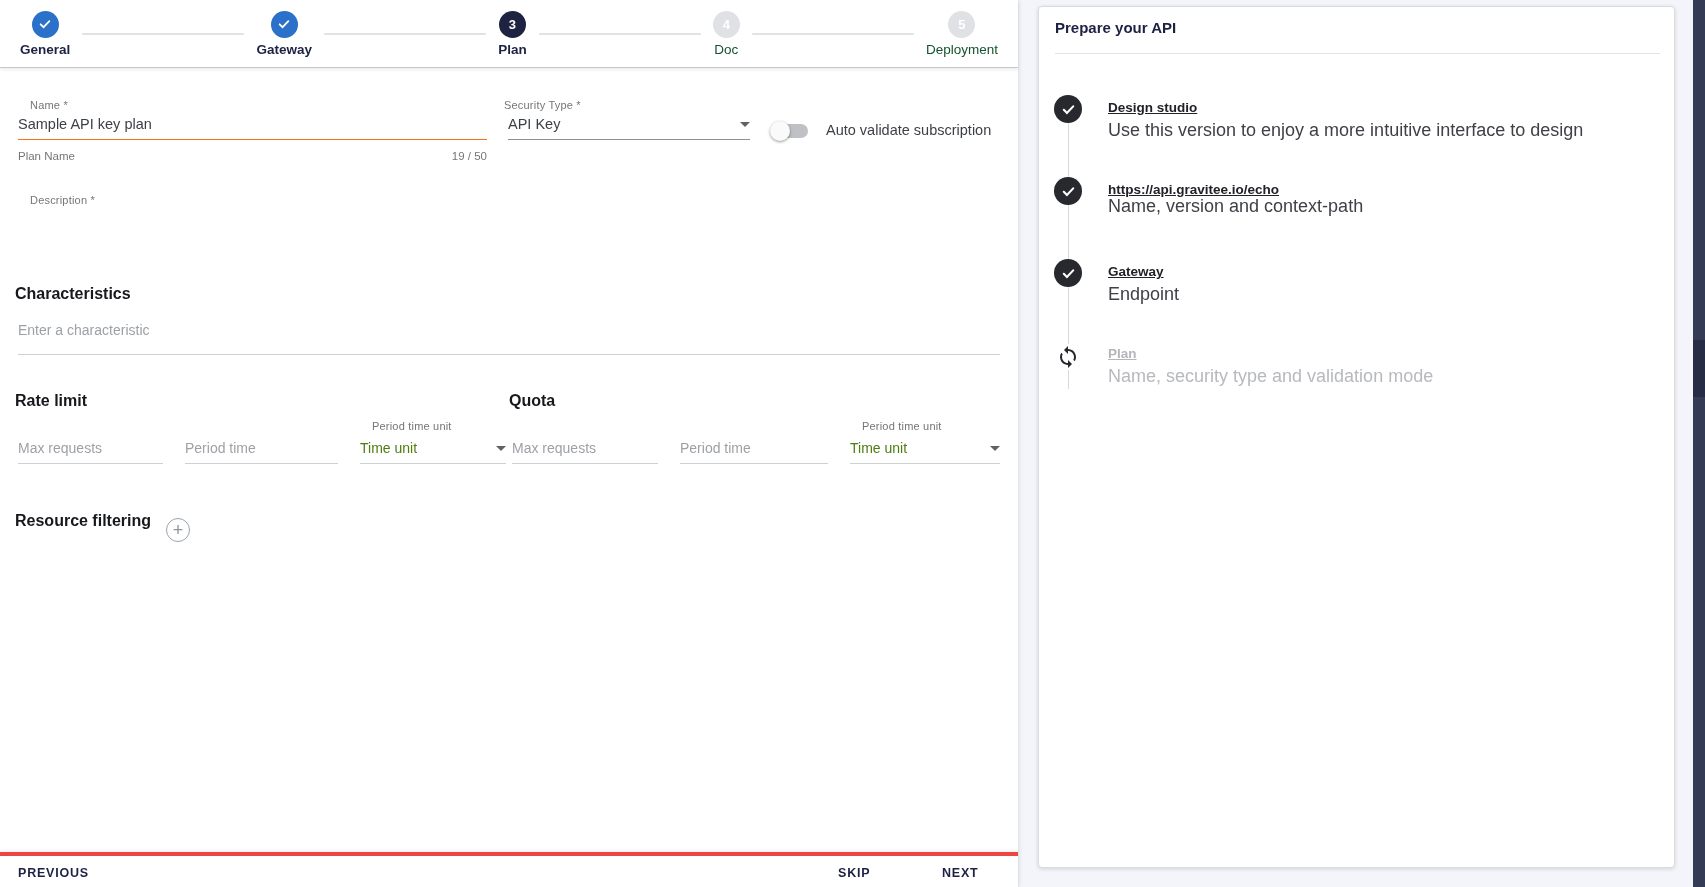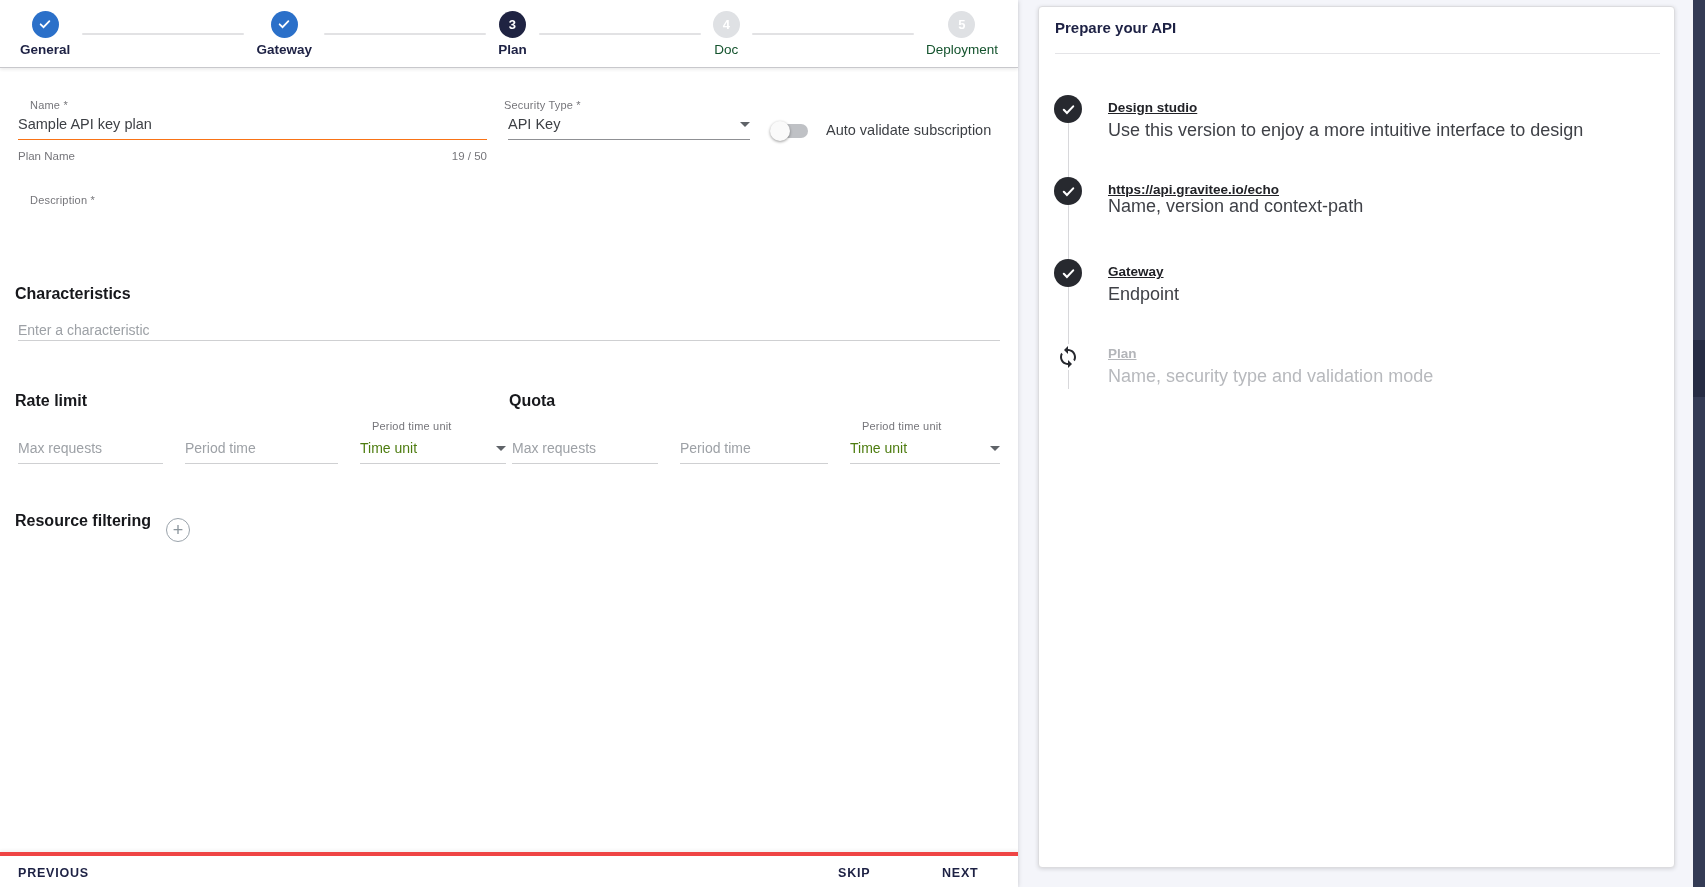--- a/index.html
+++ b/index.html
@@ -117,21 +117,21 @@
 
   <div class="abs toggle" style="left:772px; top:121px;">
     <span class="track"></span>
     <span class="knob"></span>
   </div>
   <div class="abs" style="left:826px; top:122px; font-size:14.5px; color:#3c3f44;">Auto validate subscription</div>
 
   <div class="abs f-label" style="left:18px; top:194px;">Description *</div>
 
   <div class="abs section-h" style="left:15px; top:285px;">Characteristics</div>
-  <input class="abs u-input light" style="left: 18px; top: 322px; width: 982px; padding-bottom: 2px; font-size: 14px;" placeholder="Enter a characteristic">
+  <input class="abs u-input light" style="left: 18px; top: 322px; width: 982px; padding-bottom: 16px; font-size: 14px;" placeholder="Enter a characteristic">
 
   <div class="abs section-h" style="left:15px; top:392px;">Rate limit</div>
   <div class="abs section-h" style="left:509px; top:392px;">Quota</div>
 
   <div class="abs f-label" style="left:360px; top:420px;">Period time unit</div>
   <input class="abs u-input light" style="left: 18px; top: 440px; width: 145px; font-size: 14px;" placeholder="Max requests">
   <input class="abs u-input light" style="left: 185px; top: 440px; width: 153px; font-size: 14px;" placeholder="Period time">
   <div class="abs fake-select light" style="left:360px; top:440px; width:146px; font-size:14px;">
     <span class="ph">Time unit</span>
     <span class="arrow-down"></span>

